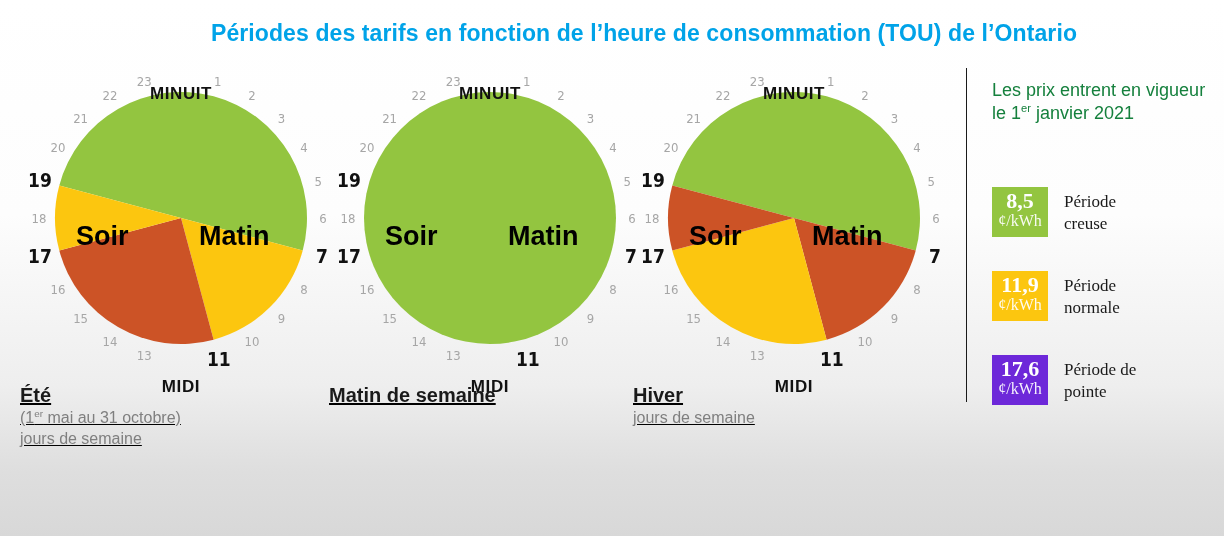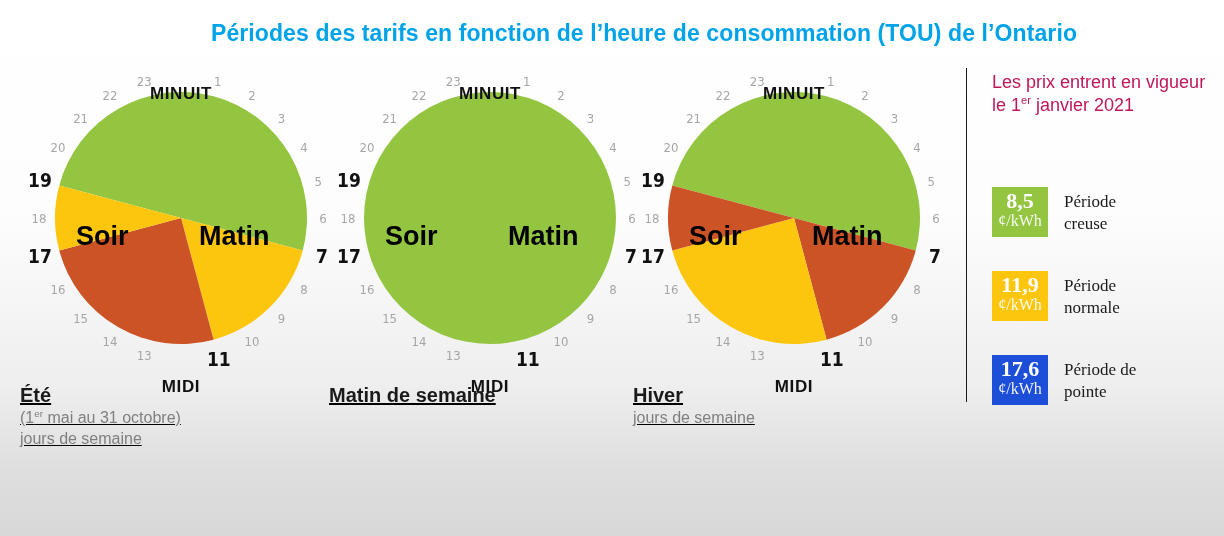--- a/index.html
+++ b/index.html
@@ -134,25 +134,25 @@
   
   .panel {
     position: absolute;
     left: 988px;
     top: 64px;
     width: 232px;
     height: 420px;
   }
   .panel-note {
     position: absolute;
-    top: 8px;
+    top: 16px;
     left: 4px;
     width: 214px;
     font-size: 18px;
-    color: #be185d;
+    color: #15803d;
     line-height: 1.22;
   }
   .panel-note sup { font-size: 0.62em; vertical-align: super; }
 
   .legend {
     position: absolute;
     top: 123px;
     left: 4px;
     width: 226px;
   }
@@ -338,21 +338,21 @@
       </div>
       <div class="legend-row">
         <div class="swatch" style="background: rgb(252, 198, 15);">
           <span class="price">11,9</span>
           <span class="unit">¢/kWh</span>
         </div>
         <div class="legend-text">Période
 normale</div>
       </div>
       <div class="legend-row">
-        <div class="swatch" style="background: #1d4ed8;">
+        <div class="swatch" style="background: #6d28d9;">
           <span class="price">17,6</span>
           <span class="unit">¢/kWh</span>
         </div>
         <div class="legend-text">Période de
 pointe</div>
       </div>
     </div>
 </div>
 
 </body></html>

